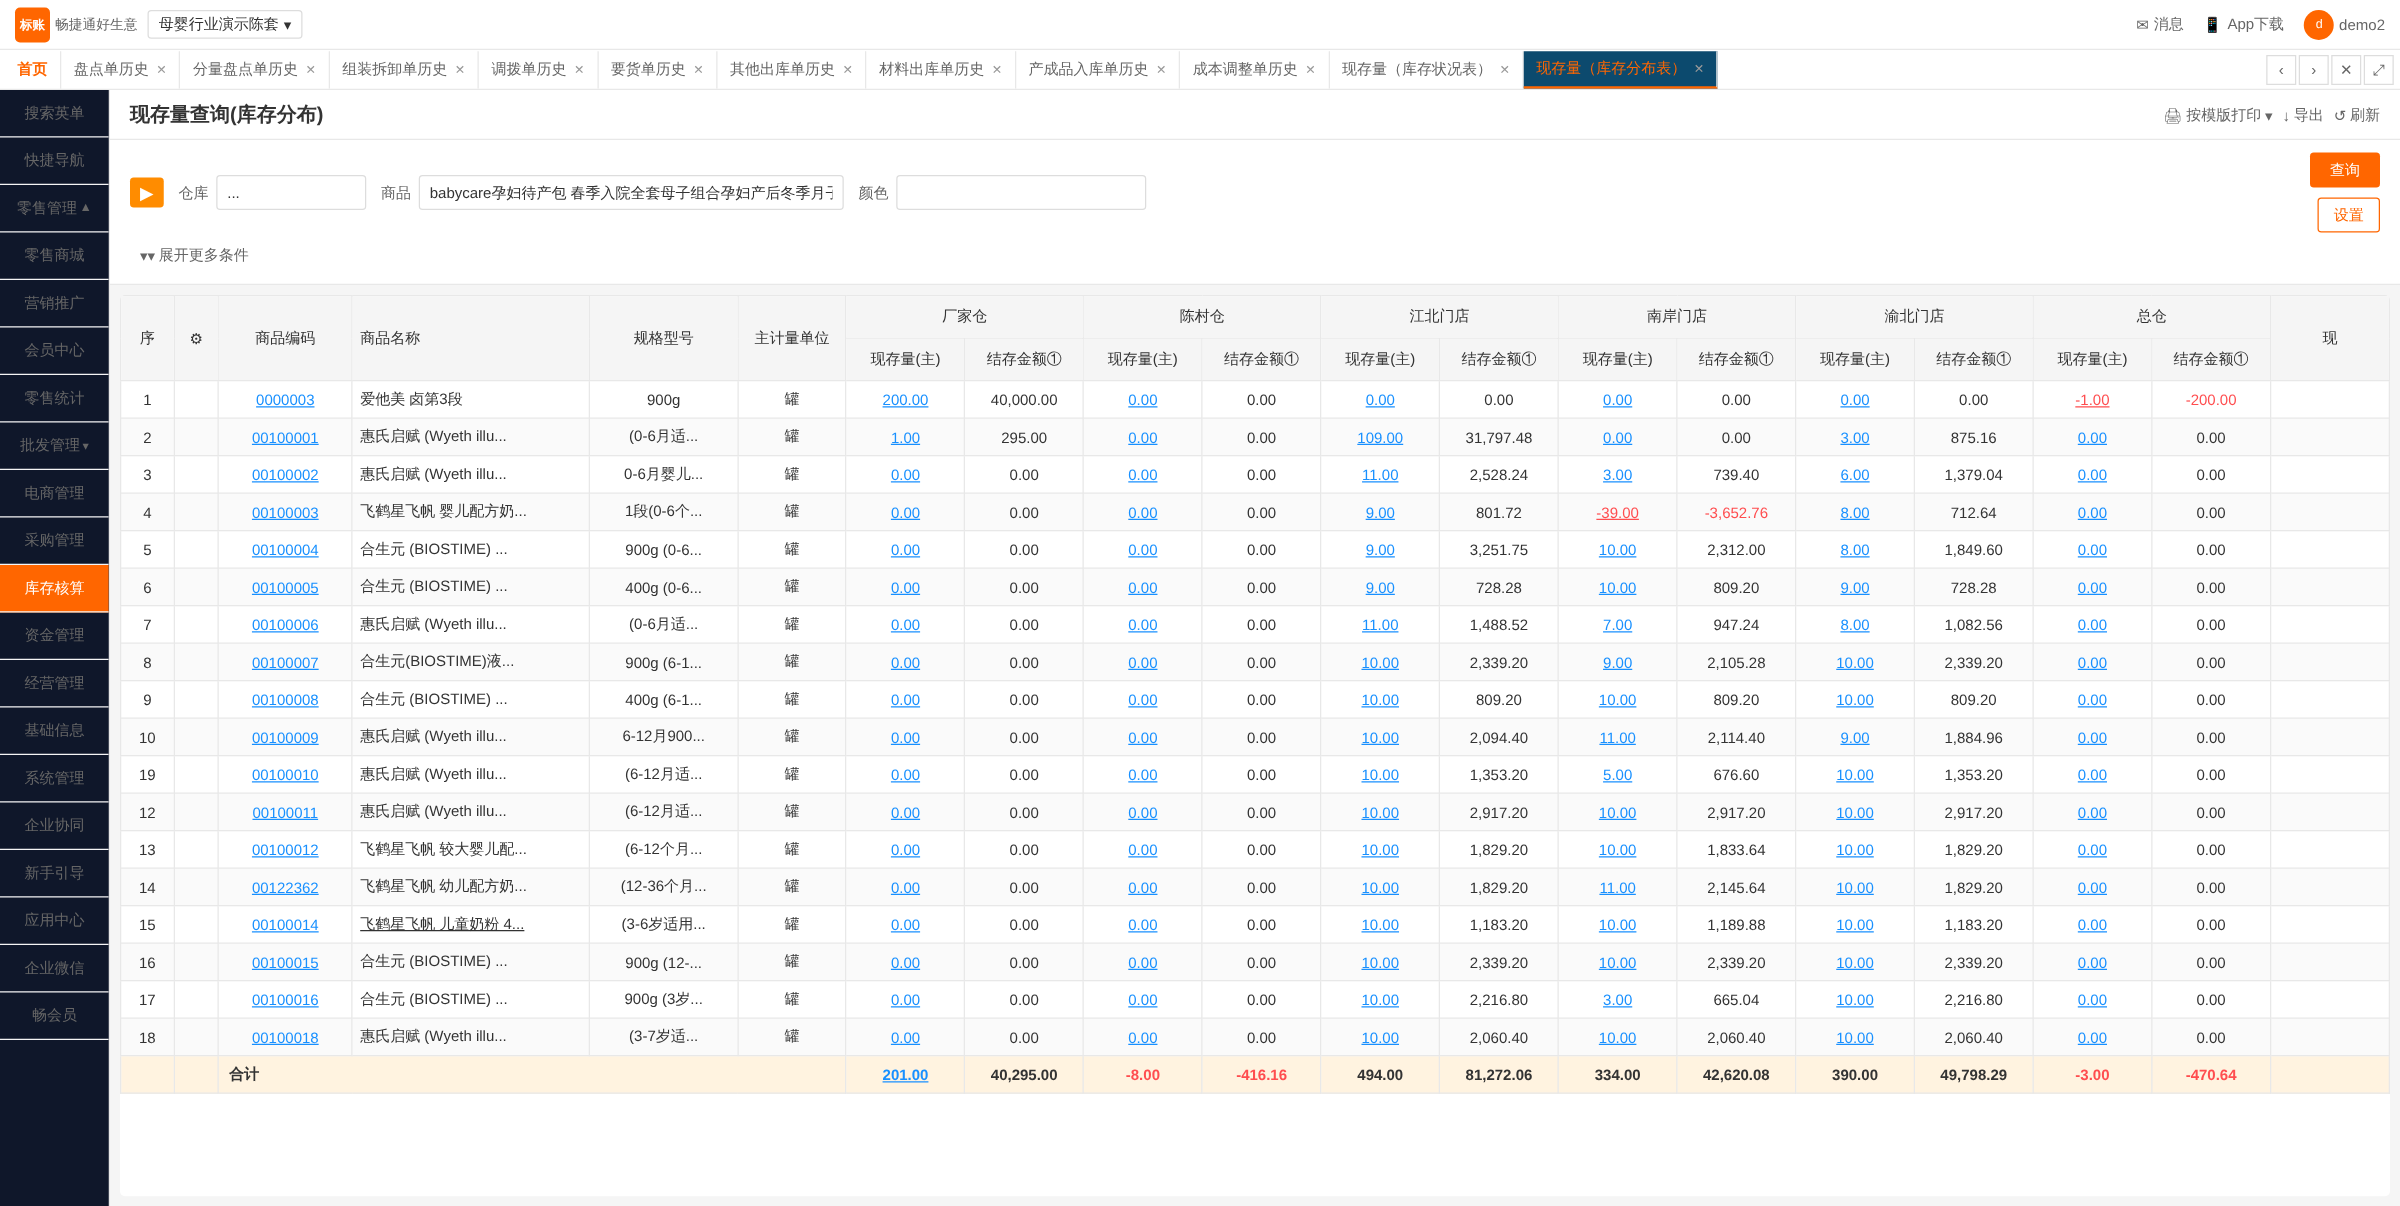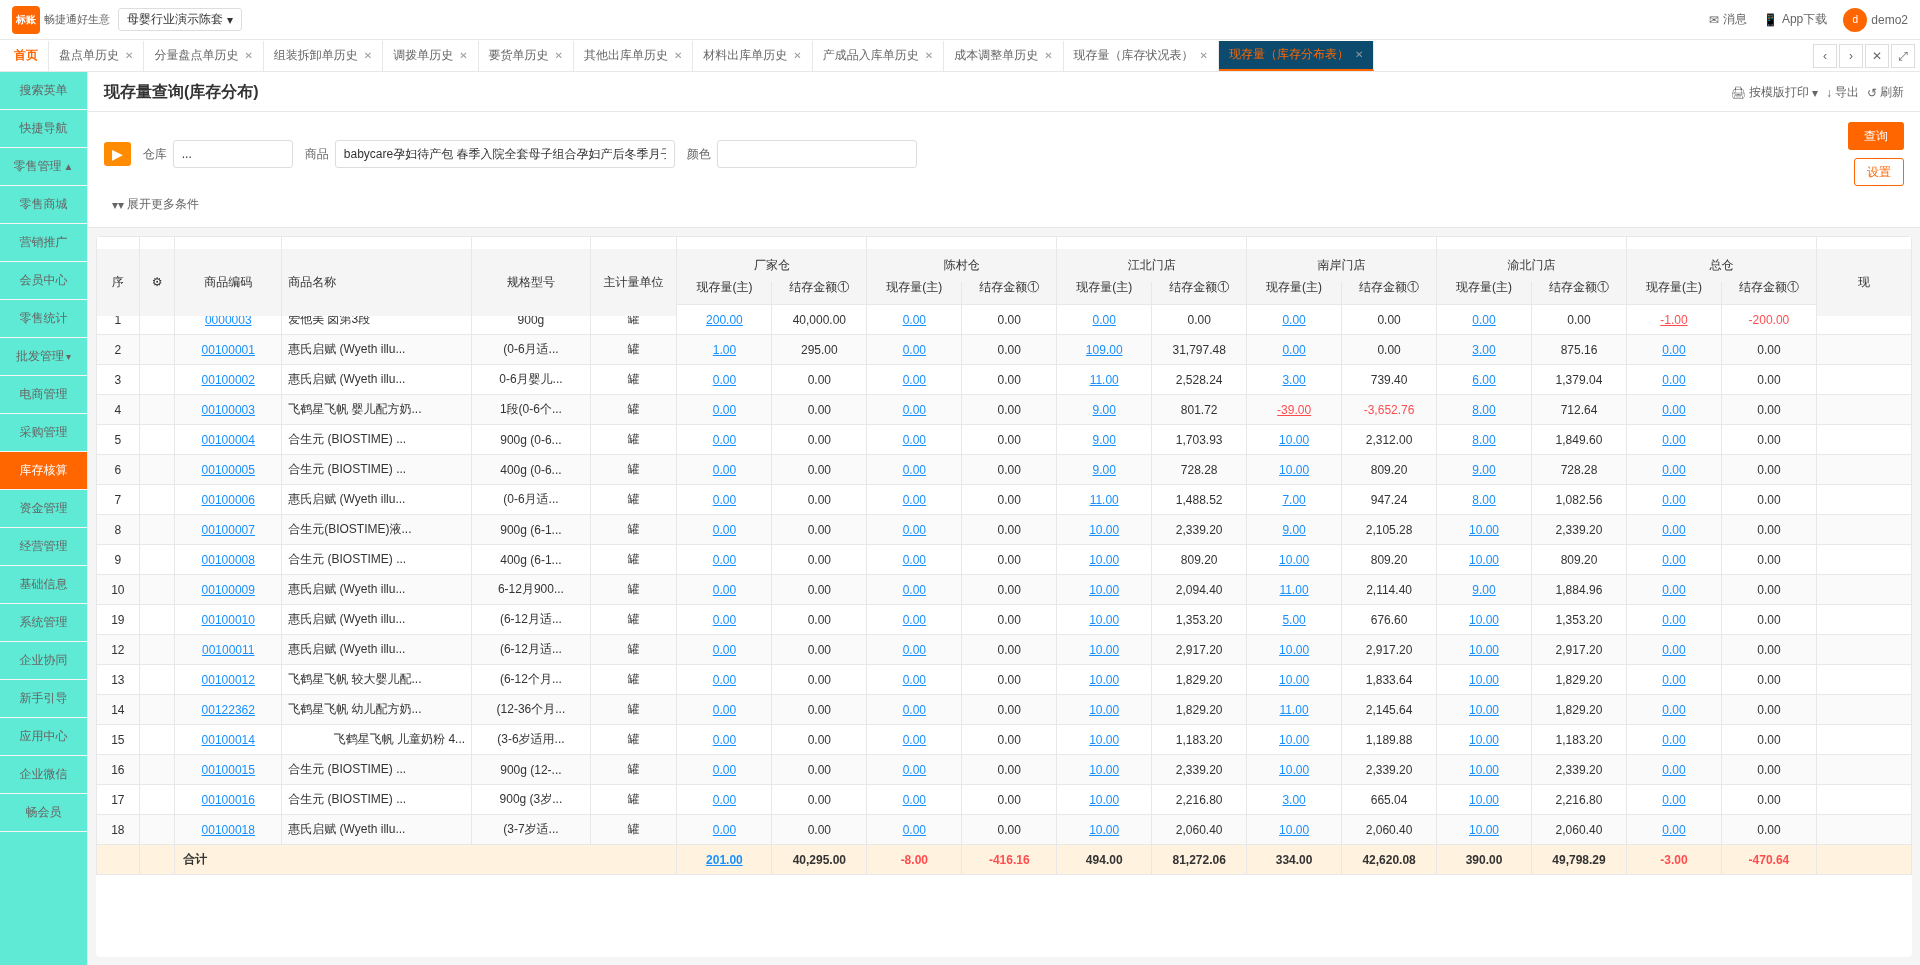--- a/index.html
+++ b/index.html
@@ -23,21 +23,21 @@
     .tab-item.active { color: #ff6600; border-bottom: 2px solid #ff6600; background: #0c4a6e; }
     .tab-item .close-btn { color: #999; font-size: 10px; margin-left: 2px; }
     .tab-home { color: #ff6600; font-weight: bold; }
     .tab-nav-btns { display: flex; align-items: center; margin-left: auto; }
     .tab-nav-btn { width: 24px; height: 24px; display: flex; align-items: center; justify-content: center; cursor: pointer; color: #666; border: 1px solid #ddd; margin: 0 1px; }
 
     
     .main-layout { display: flex; height: calc(965px - 72px); }
 
     
-    .sidebar { width: 88px; background: #5eead4; border-right: 1px solid #e8e8e8; overflow-y: auto; flex-shrink: 0; }
+    .sidebar { width: 88px; background: #0f172a; border-right: 1px solid #e8e8e8; overflow-y: auto; flex-shrink: 0; }
     .sidebar::-webkit-scrollbar { display: none; }
     .sidebar-item { padding: 10px 4px; text-align: center; cursor: pointer; color: #666; font-size: 12px; border-bottom: 1px solid #f5f5f5; }
     .sidebar-item.active { background: #ff6600; color: #fff; }
     .sidebar-item.has-sub { display: flex; align-items: center; justify-content: center; gap: 2px; text-align: center; }
     .sidebar-arrow { font-size: 10px; }
 
     
     .content { flex: 1; overflow: hidden; display: flex; flex-direction: column; background: #f5f5f5; }
 
     
@@ -55,21 +55,21 @@
     .search-input-wide { min-width: 340px; }
     .search-input-color { min-width: 200px; }
     .btn-query { background: #ff6600; color: #fff; border: none; height: 28px; padding: 0 16px; border-radius: 3px; cursor: pointer; font-size: 12px; }
     .btn-setting { background: #fff; color: #ff6600; border: 1px solid #ff6600; height: 28px; padding: 0 12px; border-radius: 3px; cursor: pointer; font-size: 12px; display: block; margin-top: 4px; }
     .btn-area { display: flex; flex-direction: column; align-items: flex-end; gap: 4px; margin-left: auto; }
     .expand-btn { display: flex; align-items: center; gap: 3px; color: #666; font-size: 12px; cursor: pointer; padding: 4px 8px; }
 
     
     .table-area { flex: 1; overflow: auto; padding: 0; background: #fff; margin: 8px; border-radius: 4px; }
     .data-table { width: 100%; border-collapse: collapse; font-size: 12px; }
-    .data-table th { background: #f5f5f5; padding: 8px 6px; text-align: center; border: 1px solid #e8e8e8; font-weight: normal; color: #333; white-space: nowrap; position: sticky; top: 12px; z-index: 2; }
+    .data-table th { background: #f5f5f5; padding: 8px 6px; text-align: center; border: 1px solid #e8e8e8; font-weight: normal; color: #333; white-space: nowrap; position: sticky; top: 0; z-index: 2; }
     .data-table td { padding: 6px 6px; text-align: center; border: 1px solid #e8e8e8; white-space: nowrap; color: #333; }
     .data-table tr:nth-child(even) td { background: #fafafa; }
     .data-table .num-link { color: #1890ff; text-decoration: underline; cursor: pointer; }
     .data-table .neg { color: #ff4d4f; }
     .data-table .total-row td { background: #fff3e0 !important; font-weight: bold; }
     .th-group { background: #f0f0f0; }
     .col-index { width: 36px; }
     .col-code { width: 90px; }
     .col-name { width: 160px; text-align: left !important; }
     .col-spec { width: 100px; }
@@ -331,21 +331,21 @@
               <td></td>
               <td class="num-link">00100004</td>
               <td style="text-align: left;">合生元 (BIOSTIME) ...</td>
               <td>900g (0-6...</td>
               <td>罐</td>
               <td class="num-link">0.00</td>
               <td>0.00</td>
               <td class="num-link">0.00</td>
               <td>0.00</td>
               <td class="num-link">9.00</td>
-              <td>1,703.93</td>
+              <td>3,251.75</td>
               <td class="num-link">10.00</td>
               <td>2,312.00</td>
               <td class="num-link">8.00</td>
               <td>1,849.60</td>
               <td class="num-link">0.00</td>
               <td>0.00</td>
               <td></td>
             </tr>
             <tr>
               <td>6</td>
@@ -533,21 +533,21 @@
               <td class="num-link">10.00</td>
               <td>1,829.20</td>
               <td class="num-link">0.00</td>
               <td>0.00</td>
               <td></td>
             </tr>
             <tr>
               <td>15</td>
               <td></td>
               <td class="num-link">00100014</td>
-              <td style="text-align: right;">飞鹤星飞帆 儿童奶粉 4...</td>
+              <td style="text-align: left; text-decoration: underline;">飞鹤星飞帆 儿童奶粉 4...</td>
               <td>(3-6岁适用...</td>
               <td>罐</td>
               <td class="num-link">0.00</td>
               <td>0.00</td>
               <td class="num-link">0.00</td>
               <td>0.00</td>
               <td class="num-link">10.00</td>
               <td>1,183.20</td>
               <td class="num-link">10.00</td>
               <td>1,189.88</td>

